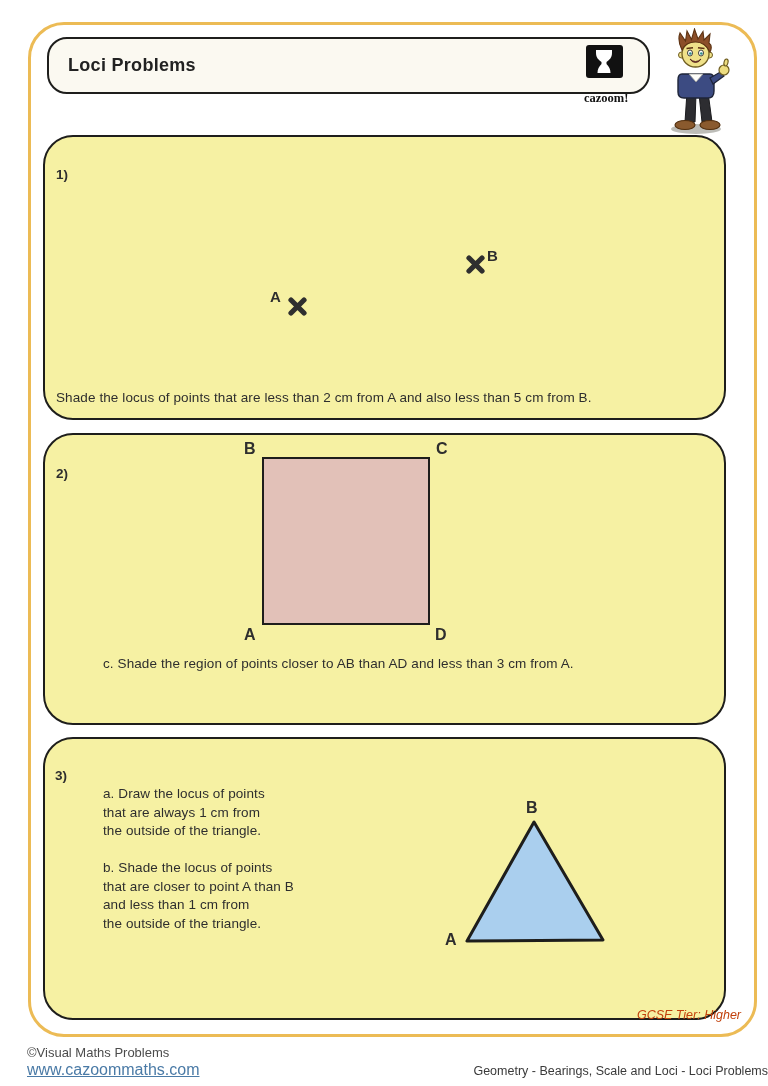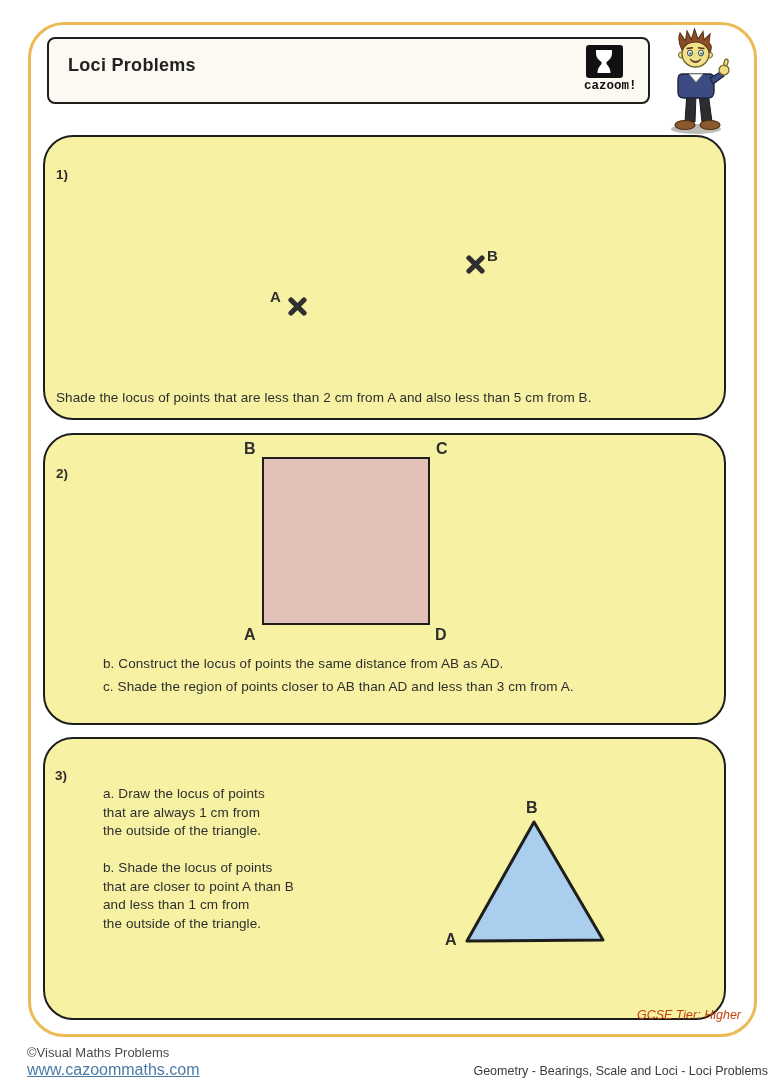--- a/index.html
+++ b/index.html
@@ -6,31 +6,31 @@
   .page{
     position:relative;width:768px;height:1086px;background:#ffffff;
     font-family:"Liberation Sans",sans-serif;overflow:hidden;
   }
   .page-border{
     position:absolute;left:28px;top:22px;width:723px;height:1009px;
     border:3px solid #ecbb55;border-radius:36px;
   }
   
   .title-box{
-    position:absolute;left:47px;top:37px;width:603px;height:67px;
-    background:#fbf9f1;border:2px solid #1e1e1c;border-radius:8px;box-sizing:border-box;
+    position:absolute;left:47px;top:37px;width:603px;height:57px;
+    background:#fbf9f1;border:2px solid #1e1e1c;border-radius:20px;box-sizing:border-box;
   }
   .title-text{
     position:absolute;left:19px;top:16px;font-size:18px;font-weight:bold;
     color:#222;letter-spacing:.3px;
   }
   .logo{position:absolute;right:24px;top:6px;width:40px;text-align:center;}
   .logo-box{width:37px;height:33px;background:#111;border-radius:3px;margin:0 auto;
     display:flex;align-items:center;justify-content:center;}
-  .logo-text{font-family:Liberation Mono, monospace;font-weight:bold;font-size:12.5px;color:#111;margin-top:1px;text-align:right;}
+  .logo-text{font-family:Liberation Serif, serif;font-weight:bold;font-size:12.5px;color:#111;margin-top:13px;text-align:right;}
   .mascot{position:absolute;left:658px;top:28px;}
   
   .panel{
     position:absolute;left:43px;width:683px;background:#f6f1a3;
     border:2.5px solid #1e1e1c;border-radius:30px;box-sizing:border-box;
   }
   .panel1{top:135px;height:285px;}
   .panel2{top:433px;height:292px;}
   .panel3{top:737px;height:283px;}
   .pnum{position:absolute;font-size:13.5px;font-weight:bold;color:#2e2e2e;}
@@ -115,21 +115,20 @@
   <div class="wtext caption1">Shade the locus of points that are less than 2 cm from A and also less than 5 cm from B.</div>
 
   <div class="panel panel2"></div>
   <div class="pnum" style="left:56px;top:466px;">2)</div>
   <div class="square2"></div>
   <span class="corner-label" style="left:244px;top:440px;">B</span>
   <span class="corner-label" style="left:436px;top:440px;">C</span>
   <span class="corner-label" style="left:244px;top:626px;">A</span>
   <span class="corner-label" style="left:435px;top:626px;">D</span>
   <div class="wtext instr2">
-    <span>b. Construct the locus of points the same distance from AB as AD.</span>
     <span>c. Shade the region of points closer to AB than AD and less than 3 cm from A.</span>
   </div>
 
   <div class="panel panel3"></div>
   <div class="pnum" style="left:55px;top:768px;">3)</div>
   <div class="wtext para3a">
     <span>a. Draw the locus of points</span>
     <span>that are always 1 cm from</span>
     <span>the outside of the triangle.</span>
   </div>

